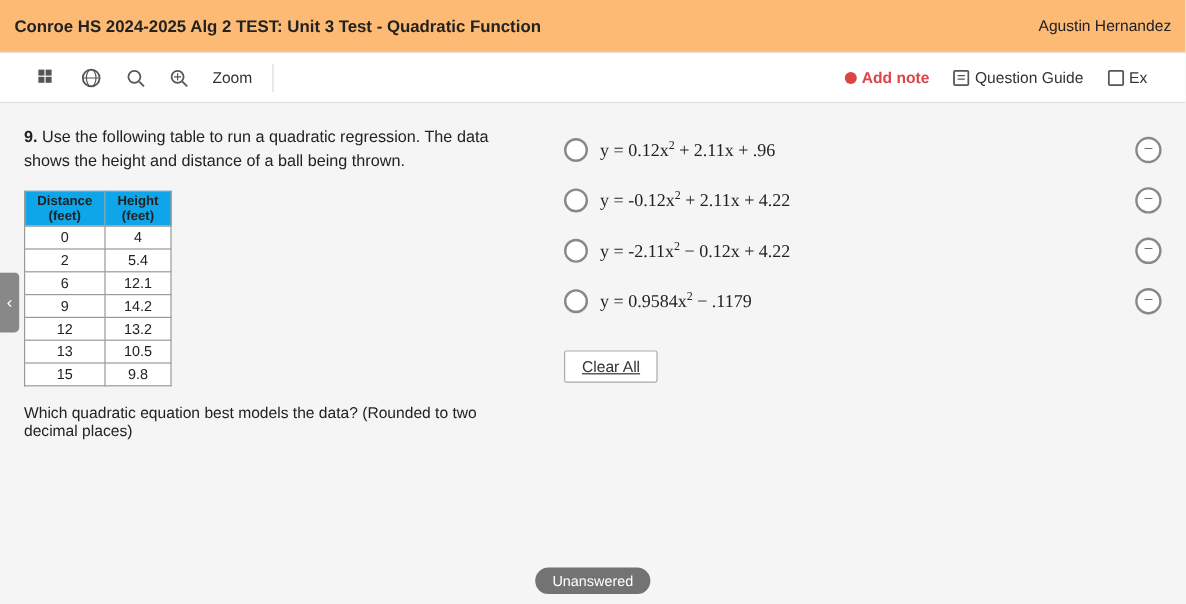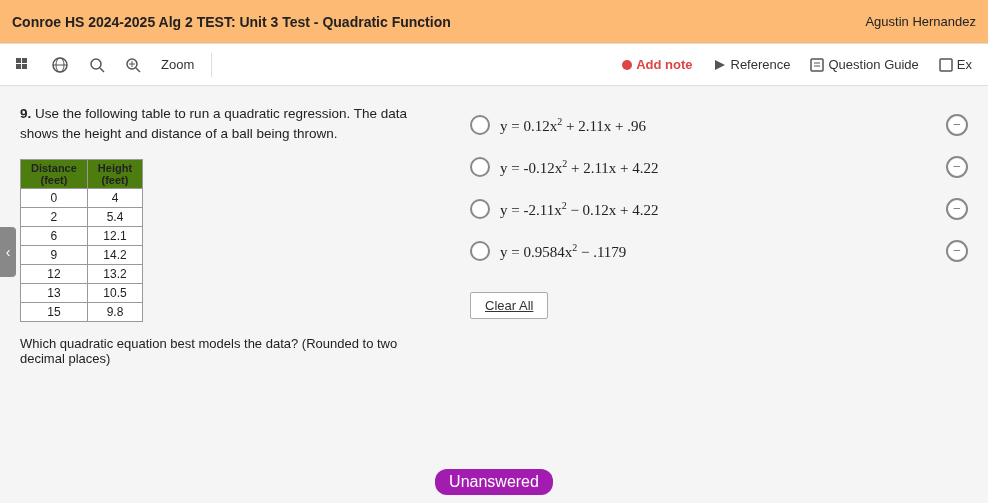--- a/index.html
+++ b/index.html
@@ -30,21 +30,21 @@
       font-size: 13px;
       color: #222;
     }
 
     
     .toolbar {
       display: flex;
       align-items: center;
       background: #fff;
       border-bottom: 1px solid #ddd;
-      padding: 4px 8px;
+      padding: 4px 24px;
       height: 42px;
       gap: 6px;
     }
     .toolbar-btn {
       display: flex;
       align-items: center;
       gap: 4px;
       background: none;
       border: none;
       cursor: pointer;
@@ -118,21 +118,21 @@
       background: #fff;
       border: 1px solid #999;
     }
     .data-table th, .data-table td {
       border: 1px solid #999;
       padding: 2px 10px;
       text-align: center;
       color: #222;
     }
     .data-table th {
-      background: #4d7c0f;
+      background: #0ea5e9;
       font-weight: bold;
       font-size: 11px;
     }
 
     .question-sub {
       font-size: 13px;
       color: #222;
       margin-top: 8px;
     }
 
@@ -209,23 +209,23 @@
       display: flex;
       justify-content: center;
       align-items: center;
       padding: 8px;
       position: fixed;
       bottom: 0;
       left: 0;
       width: 100%;
     }
     .unanswered-badge {
-      background: #a21caf;
+      background: #737373;
       color: #fff;
-      font-size: 16px;
+      font-size: 12px;
       padding: 4px 14px;
       border-radius: 12px;
     }
 
     
     .left-tab {
       position: fixed;
       left: 0;
       top: 50%;
       transform: translateY(-50%);
@@ -291,26 +291,20 @@
 
 
   <div class="toolbar-spacer"></div>
 
   <div class="toolbar-right">
     <button class="toolbar-right-btn add-note-btn">
       <span class="add-note-dot"></span>
       <span>Add note</span>
     </button>
 
-    <button class="toolbar-right-btn">
-      <svg width="14" height="14" viewBox="0 0 14 14">
-        <polygon points="2,2 12,7 2,12" fill="#555"></polygon>
-      </svg>
-      <span>Reference</span>
-    </button>
 
     <button class="toolbar-right-btn">
       <svg width="14" height="14" viewBox="0 0 14 14">
         <rect x="1" y="1" width="12" height="12" rx="1" fill="none" stroke="#555" stroke-width="1.5"></rect>
         <line x1="4" y1="5" x2="10" y2="5" stroke="#555" stroke-width="1"></line>
         <line x1="4" y1="8" x2="10" y2="8" stroke="#555" stroke-width="1"></line>
       </svg>
       <span>Question Guide</span>
     </button>
 

